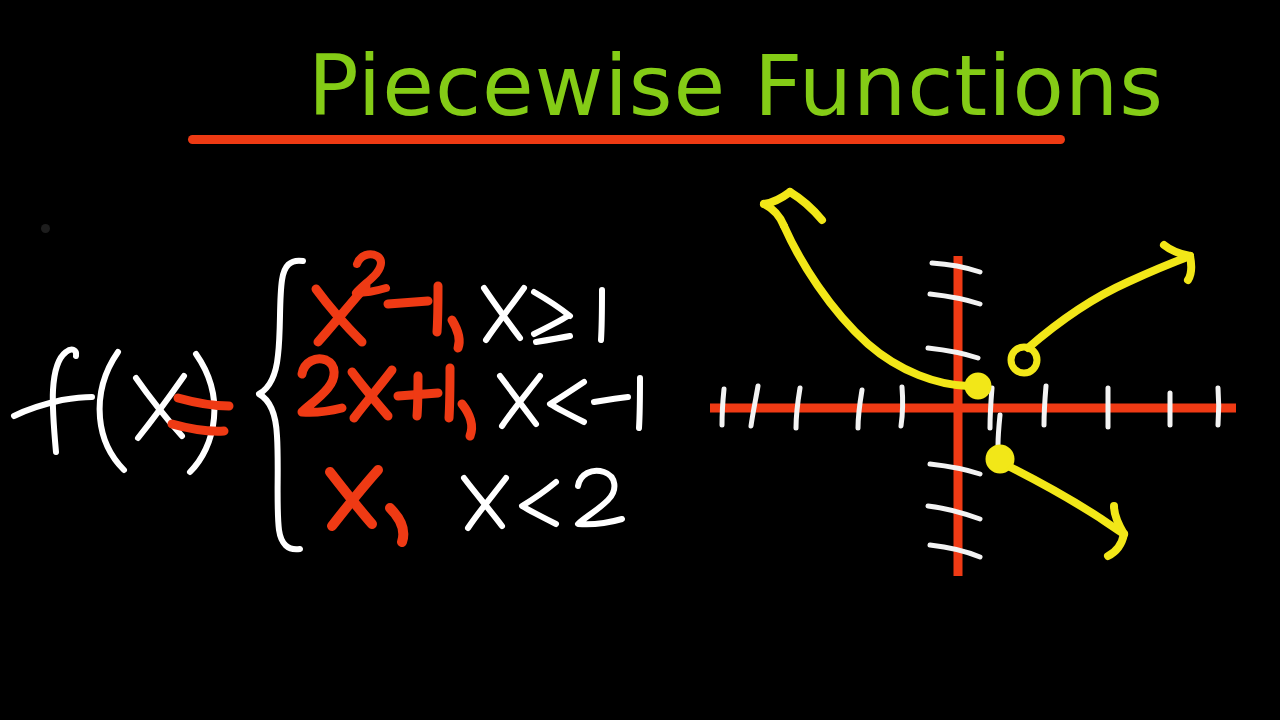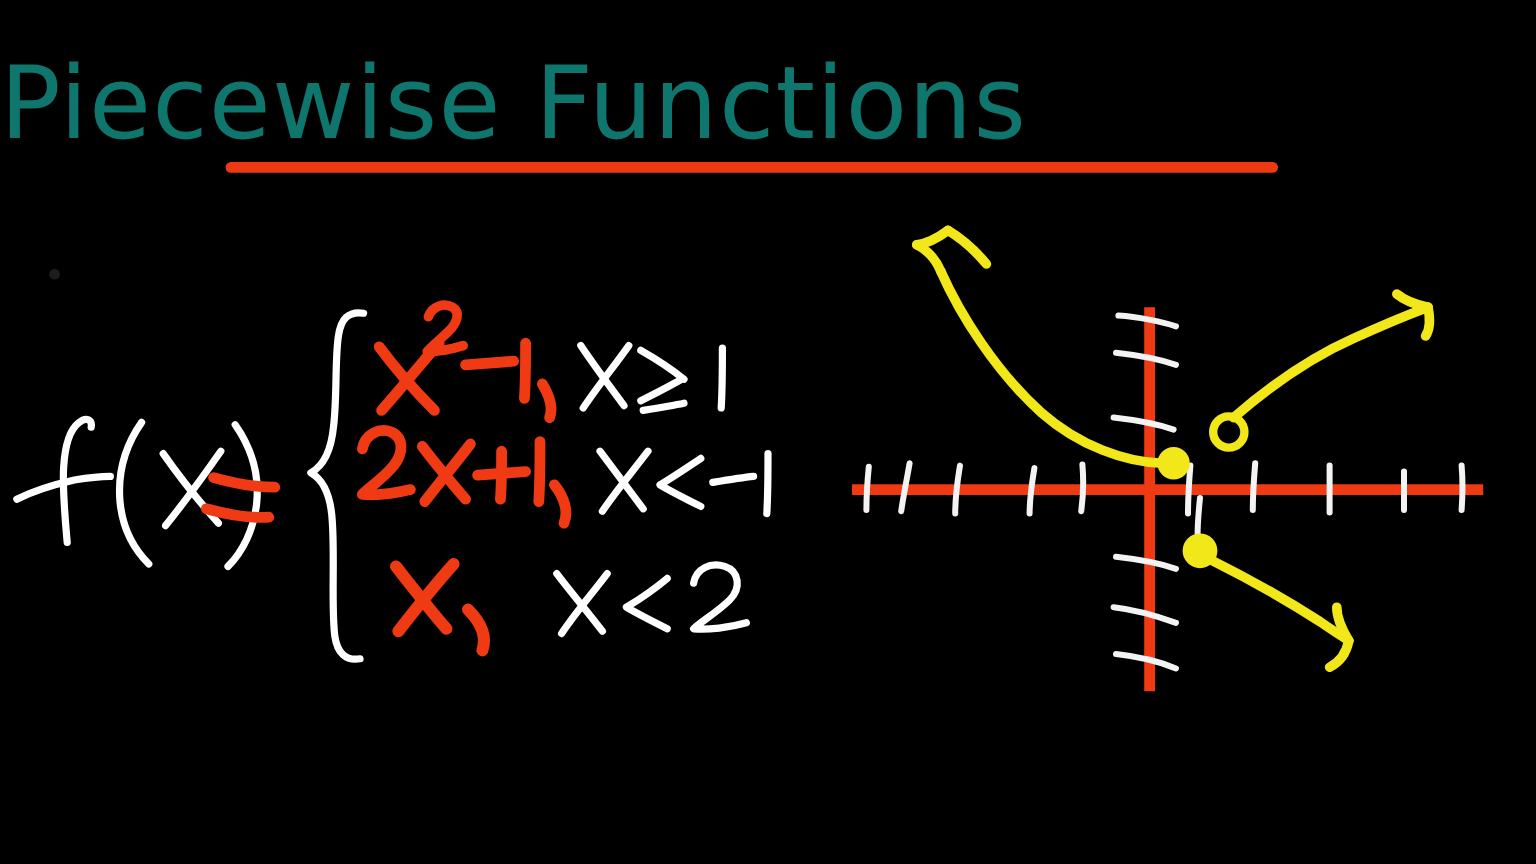--- a/index.html
+++ b/index.html
@@ -17,22 +17,22 @@
     height: 720px;
     background: #000000;
     overflow: hidden;
   }
   
   #title-text {
     position: absolute;
     left: 0;
     top: 44px;
     width: 1164px;
-    text-align: left;
-    color: #0f766e;
+    text-align: right;
+    color: #84cc16;
     font-family: "DejaVu Sans", sans-serif;
     font-size: 84px;
     font-weight: 400;
     letter-spacing: 1px;
     line-height: 1.0;
     white-space: nowrap;
   }
   #title-underline {
     position: absolute;
     left: 188px;

